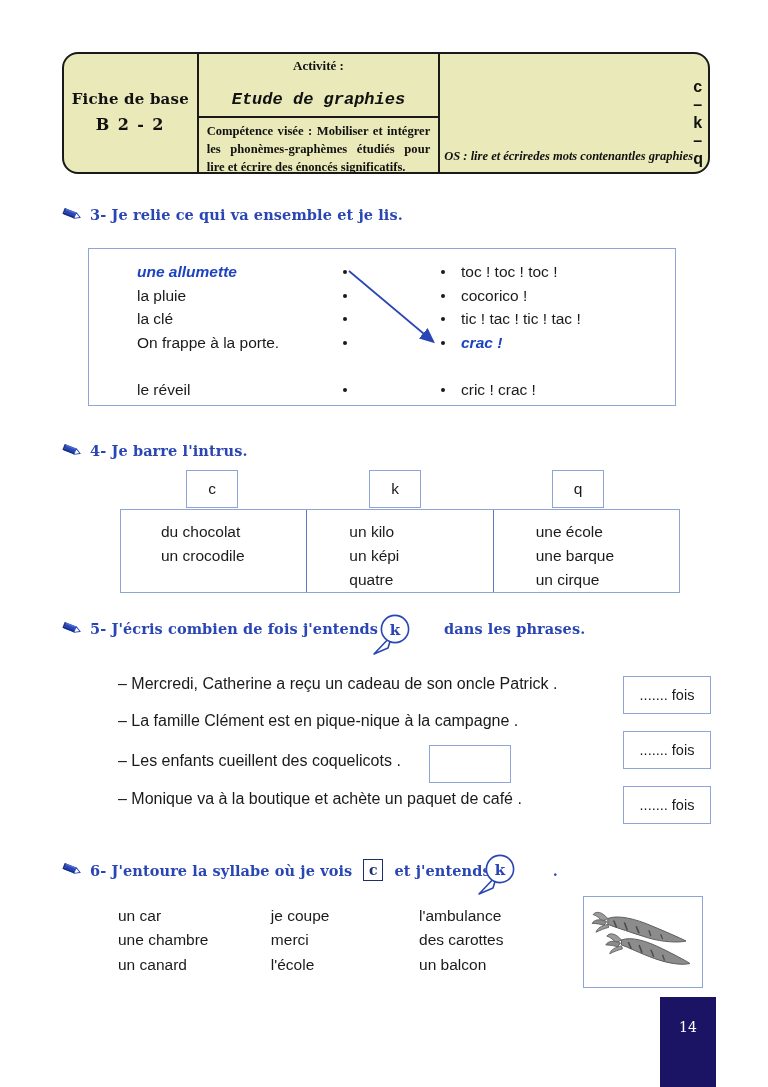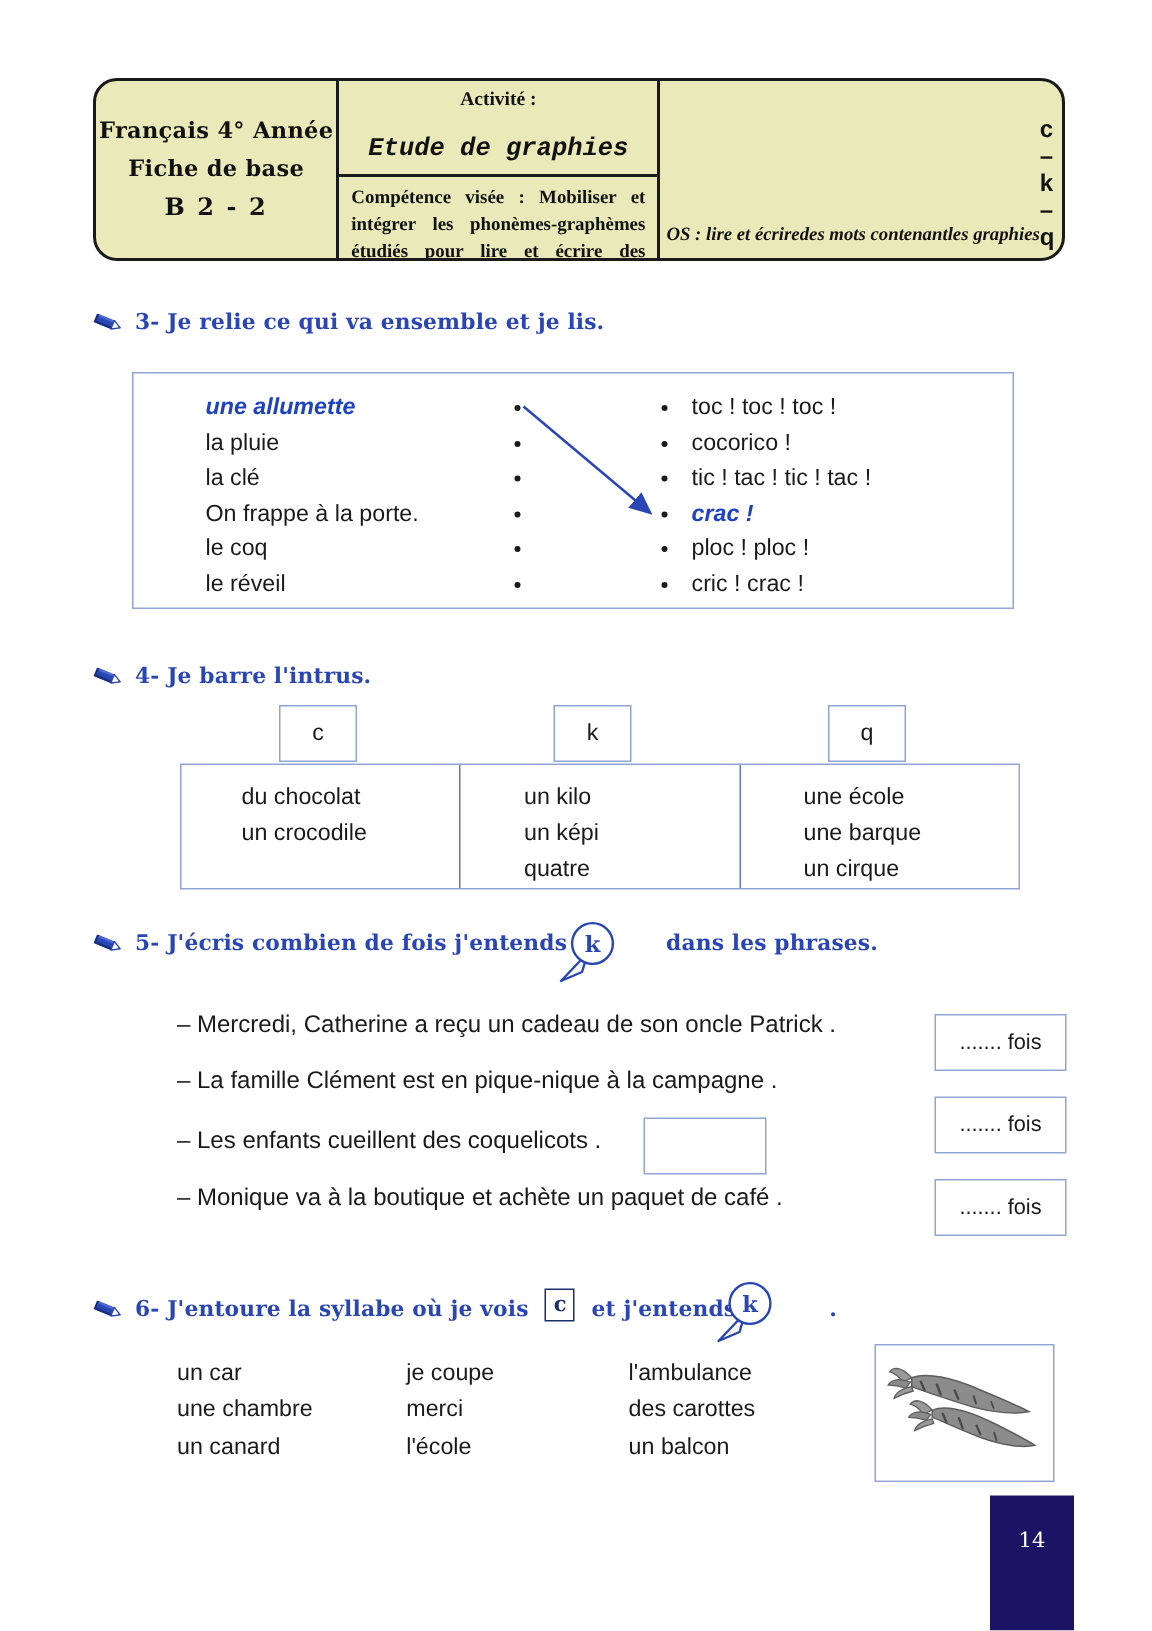--- a/index.html
+++ b/index.html
@@ -121,21 +121,21 @@
     font-size: 16px;
     color: #111;
     letter-spacing: 1px;
     margin-top: 2px;
   }
 
   
   .ex-heading {
     position: absolute;
     display: flex;
-    align-items: flex-end;
+    align-items: center;
     gap: 8px;
     color: #2a46b5;
     white-space: nowrap;
   }
   .ex-heading .htext {
     font-family: "DejaVu Serif", serif;
     font-weight: bold;
     font-size: 14.5px;
     color: #2a46b5;
     letter-spacing: 0.1px;
@@ -371,21 +371,20 @@
   }
 </style>
 </head>
 <body>
 
 <div class="page">
 
   <div class="header-box">
 
     <div class="hdr-col-left">
-      <div class="hdr-left-line">Français 4° Année</div>
       <div class="hdr-left-line">Fiche de base</div>
       <div class="hdr-left-line code">B 2 - 2</div>
     </div>
 
     <div class="hdr-col-mid">
       <div class="hdr-mid-top">
         <div class="hdr-activity-label">Activité :</div>
         <div class="hdr-activity-title">Etude de graphies</div>
       </div>
       <div class="hdr-mid-bottom">Compétence visée : Mobiliser et intégrer les phonèmes-graphèmes étudiés pour lire et écrire des énoncés significatifs.</div>
@@ -442,26 +441,20 @@
           <div class="ex3-dot-l"></div>
           <div class="ex3-dot-r"></div>
           <div class="ex3-right">tic ! tac ! tic ! tac !</div>
         </div>
         <div class="ex3-row" style="top: 81.5px;">
           <div class="ex3-left">On frappe à la porte.</div>
           <div class="ex3-dot-l"></div>
           <div class="ex3-dot-r"></div>
           <div class="ex3-right hl">crac !</div>
         </div>
-        <div class="ex3-row" style="top: 105px;">
-          <div class="ex3-left">le coq</div>
-          <div class="ex3-dot-l"></div>
-          <div class="ex3-dot-r"></div>
-          <div class="ex3-right">ploc ! ploc !</div>
-        </div>
         <div class="ex3-row" style="top: 128.5px;">
           <div class="ex3-left">le réveil</div>
           <div class="ex3-dot-l"></div>
           <div class="ex3-dot-r"></div>
           <div class="ex3-right">cric ! crac !</div>
         </div>
       </div>
   </div>
 
   <div class="ex-heading" style="left:62px; top:442px;">

